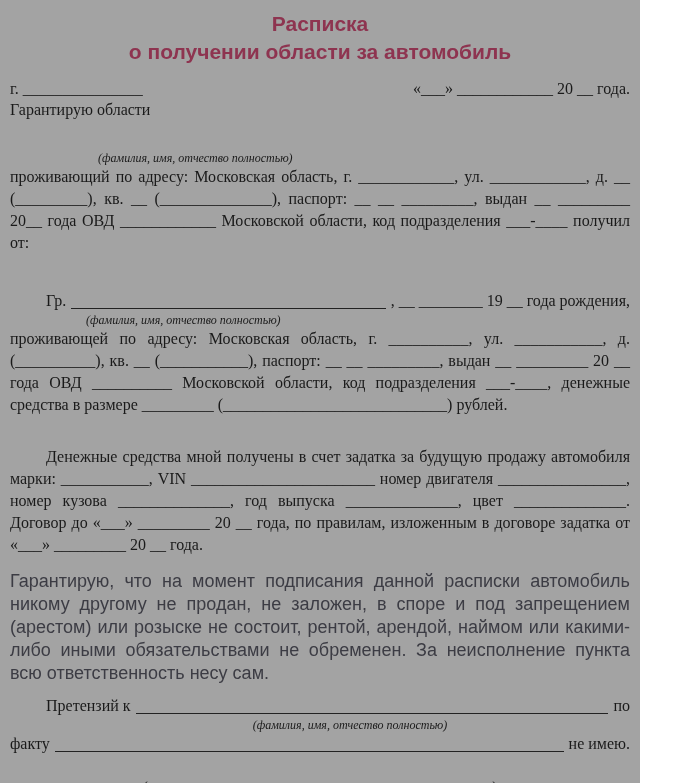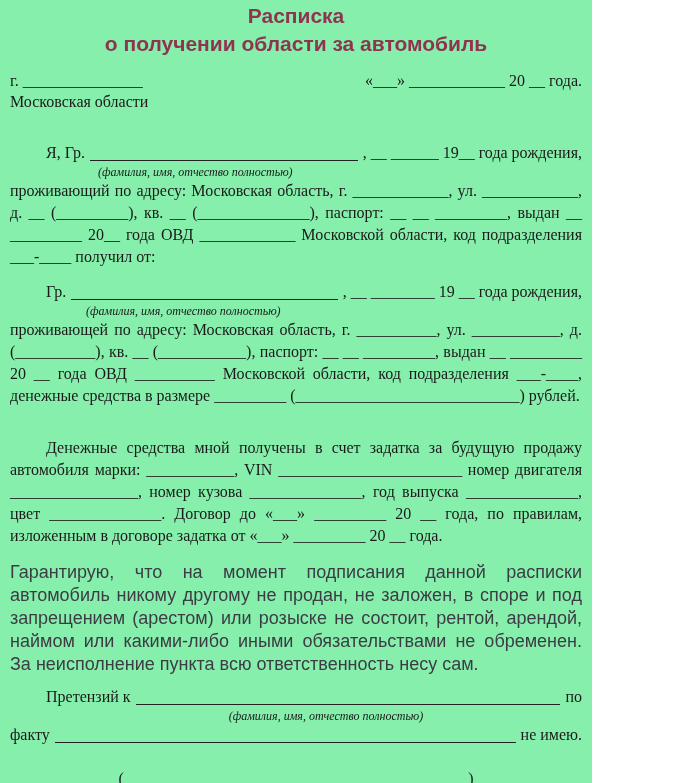--- a/index.html
+++ b/index.html
@@ -1,18 +1,18 @@
 <!DOCTYPE html>
 <html><head>
 <meta charset="utf-8">
 <style>
   html, body { margin: 0; padding: 0; background: #ffffff; }
   .page {
-    width: 592px; height: 783px; box-sizing: border-box;
-    padding: 0 10px 0 10px; overflow: hidden; background: #86efac;
+    width: 640px; height: 783px; box-sizing: border-box;
+    padding: 8px 10px 0 10px; overflow: hidden; background: #a3a3a3;
     font-family: "Liberation Serif", serif; font-size: 16px; color: #1a1a1a;
   }
   .title {
     text-align: center; font-family: "Liberation Sans", sans-serif;
     font-weight: 700; font-size: 21px; line-height: 28px; color: #8e3450;
     margin-top: 2px;
   }
   .header-block {
     display: flex; justify-content: space-between; 
     margin-top: 12px; line-height: 21px;
@@ -33,21 +33,21 @@
   .cap-p1 { margin-left: 88px; }
   .cap-p2 { margin-left: 76px; }
   .cap-claims { text-align: center; margin-left: 110px; margin-right: 50px; }
   .just { text-align: justify; line-height: 22px; }
   .deposit { text-indent: 36px; margin-top: 30px; }
   .guarantee {
     font-family: "Liberation Sans", sans-serif; color: #3c3c44;
     text-align: justify; line-height: 23px; font-size: 18px; margin-top: 14px;
   }
   .party1 { margin-top: 30px; }
-  .party2 { margin-top: 13px; }
+  .party2 { margin-top: 36px; }
   .claims { margin-top: 10px; }
   .claims-row { display: flex; align-items: baseline; line-height: 22px; }
   .sig {
     display: flex; justify-content: center; align-items: flex-start;
     gap: 16px; margin-top: 22px;
   }
   .sig-left { width: 145px; text-align: center; }
   .sig-right { width: 355px; text-align: center; }
   .sig-line { border-bottom: 1.4px solid #222; height: 17px; }
   .sig-paren-line { display: flex; align-items: baseline; line-height: 22px; }
@@ -59,31 +59,26 @@
 <div class="page">
 
   <div class="title">
     <div>Расписка</div>
     <div>о получении области за автомобиль</div>
   </div>
 
   <div class="header-block">
     <div class="header-left">
       <div>г. _______________</div>
-      <div>Московская области</div>
+      <div>Гарантирую области</div>
     </div>
     <div class="header-date">«___» ____________ 20 __ года.</div>
   </div>
 
   <div class="party1">
-    <div class="name-row">
-      <span class="nr-intro">Я, Гр.</span>
-      <span class="fill"></span>
-      <span class="nr-tail">, __ ______ 19__ года рождения,</span>
-    </div>
     <div class="caption cap-p1">(фамилия, имя, отчество полностью)</div>
     <div class="just">проживающий по адресу: Московская область, г. ____________, ул. ____________, д. __ (_________), кв. __ (______________), паспорт: __ __ _________, выдан __ _________ 20__ года ОВД ____________ Московской области, код подразделения ___-____ получил от:</div>
   </div>
 
   <div class="party2">
     <div class="name-row">
       <span class="nr-intro">Гр.</span>
       <span class="fill"></span>
       <span class="nr-tail">, __ ________ 19 __ года рождения,</span>
     </div>

